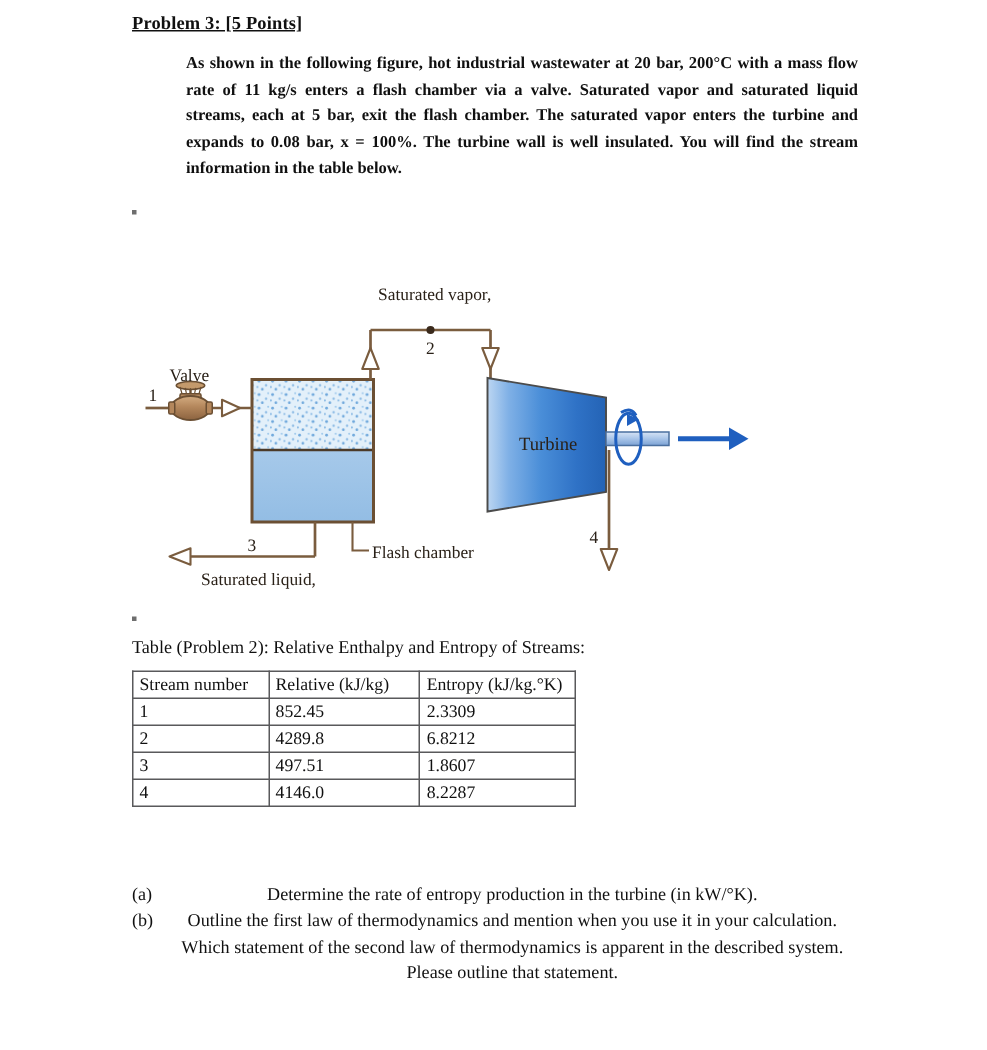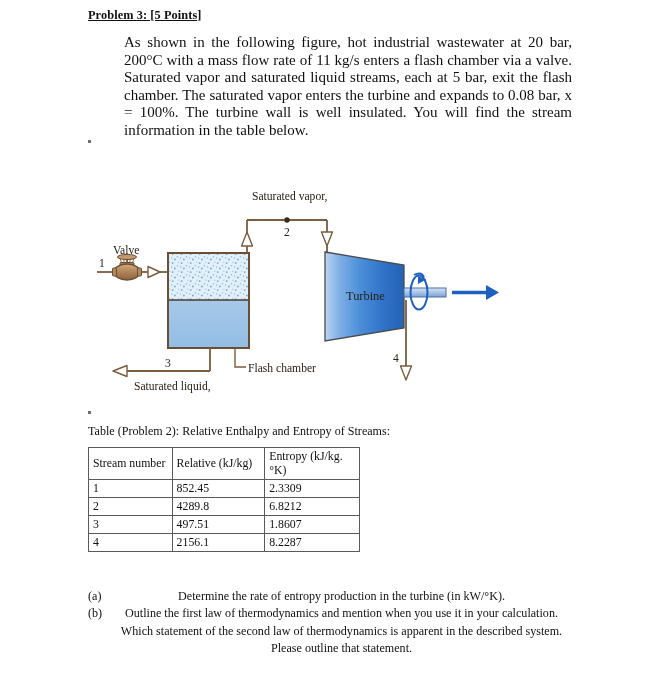--- a/index.html
+++ b/index.html
@@ -25,24 +25,25 @@
     font-weight: bold;
     letter-spacing: 0.1px;
     text-decoration: underline;
   }
 
   #intro-paragraph {
     position: absolute;
     left: 124px;
     top: 34px;
     width: 448px;
-    font-size: 15px;
+    font-size: 11px;
     line-height: 17.6px;
     text-align: justify;
     text-justify: inter-word;
+    font-weight: bold;
   }
 
   .speck {
     position: absolute;
     width: 3px;
     height: 3px;
     background: #6e6e6e;
   }
   #speck-top   { left: 88px;  top: 140px; }
   #speck-mid   { left: 88px;  top: 411px; }
@@ -52,21 +53,21 @@
     position: absolute;
     left: 88px;
     top: 424px;
     font-size: 12.1px;
   }
 
   #stream-table {
     position: absolute;
     left: 88px;
     top: 447px;
-    width: 272px;
+    width: 296px;
     border-collapse: collapse;
     font-size: 11.8px;
   }
   #stream-table td, #stream-table th {
     border: 1px solid #59595b;
     padding: 1px 4px 2px 4px;
     text-align: left;
     font-weight: normal;
     height: 13px;
     line-height: 14px;
@@ -271,21 +272,21 @@
       <td>4289.8</td>
       <td>6.8212</td>
     </tr>
     <tr>
       <td>3</td>
       <td>497.51</td>
       <td>1.8607</td>
     </tr>
     <tr>
       <td>4</td>
-      <td>2156.1</td>
+      <td>4146.0</td>
       <td>8.2287</td>
     </tr>
   </tbody>
 </table>
 
 <div id="questions">
   <div class="q-row">
     <span class="q-marker">(a)</span>
     <span class="q-text">Determine the rate of entropy production in the turbine (in kW/°K).</span>
   </div>

